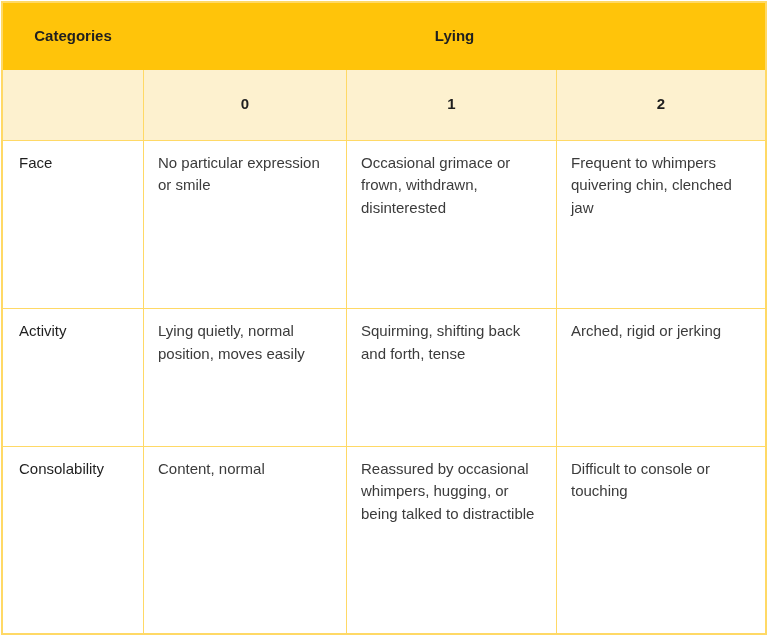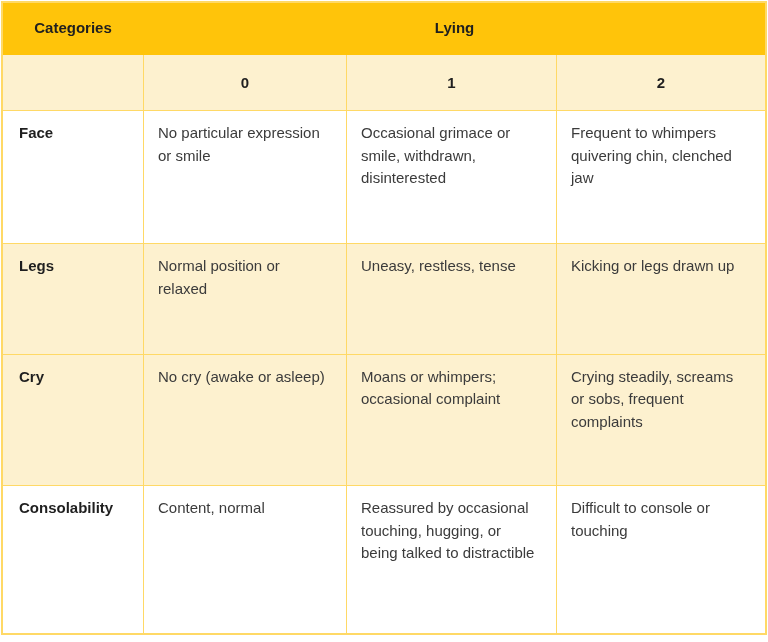--- a/index.html
+++ b/index.html
@@ -55,21 +55,21 @@
     background: #fdf1cf;
     height: 48px;
     text-align: center;
     vertical-align: middle;
     font-weight: bold;
     color: #1f1f1f;
     padding: 4px 6px;
   }
 
   td.cat {
-    font-weight: bold;
+    font-weight: normal;
     color: #1f1f1f;
     padding: 11px 8px 8px 16px;
   }
   td.desc {
     color: #3b3b3b;
     padding: 11px 16px 8px 14px;
   }
   tr.stripe td { background: #fdf1cf; }
   tr.plain  td { background: #ffffff; }
 
@@ -100,40 +100,34 @@
     <tr class="sub">
       <td></td>
       <td>0</td>
       <td>1</td>
       <td>2</td>
     </tr>
 
     <tr class="plain r-face">
       <td class="cat">Face</td>
       <td class="desc">No particular expression or smile</td>
-      <td class="desc">Occasional grimace or smile, withdrawn, disinterested</td>
+      <td class="desc">Occasional grimace or frown, withdrawn, disinterested</td>
       <td class="desc">Frequent to whimpers quivering chin, clenched jaw</td>
     </tr>
 
-    <tr class="stripe r-legs">
-      <td class="cat">Legs</td>
-      <td class="desc">Normal position or relaxed</td>
-      <td class="desc">Uneasy, restless, tense</td>
-      <td class="desc">Kicking or legs drawn up</td>
+
+    <tr class="plain r-act">
+      <td class="cat">Activity</td>
+      <td class="desc">Lying quietly, normal position, moves easily</td>
+      <td class="desc">Squirming, shifting back and forth, tense</td>
+      <td class="desc">Arched, rigid or jerking</td>
     </tr>
 
-
-    <tr class="stripe r-cry">
-      <td class="cat">Cry</td>
-      <td class="desc">No cry (awake or asleep)</td>
-      <td class="desc">Moans or whimpers; occasional complaint</td>
-      <td class="desc">Crying steadily, screams or sobs, frequent complaints</td>
-    </tr>
 
     <tr class="plain r-cons">
       <td class="cat">Consolability</td>
       <td class="desc">Content, normal</td>
-      <td class="desc">Reassured by occasional touching, hugging, or being talked to distractible</td>
+      <td class="desc">Reassured by occasional whimpers, hugging, or being talked to distractible</td>
       <td class="desc">Difficult to console or touching</td>
     </tr>
   </tbody>
     </table>
 </div>
 
 </body></html>

